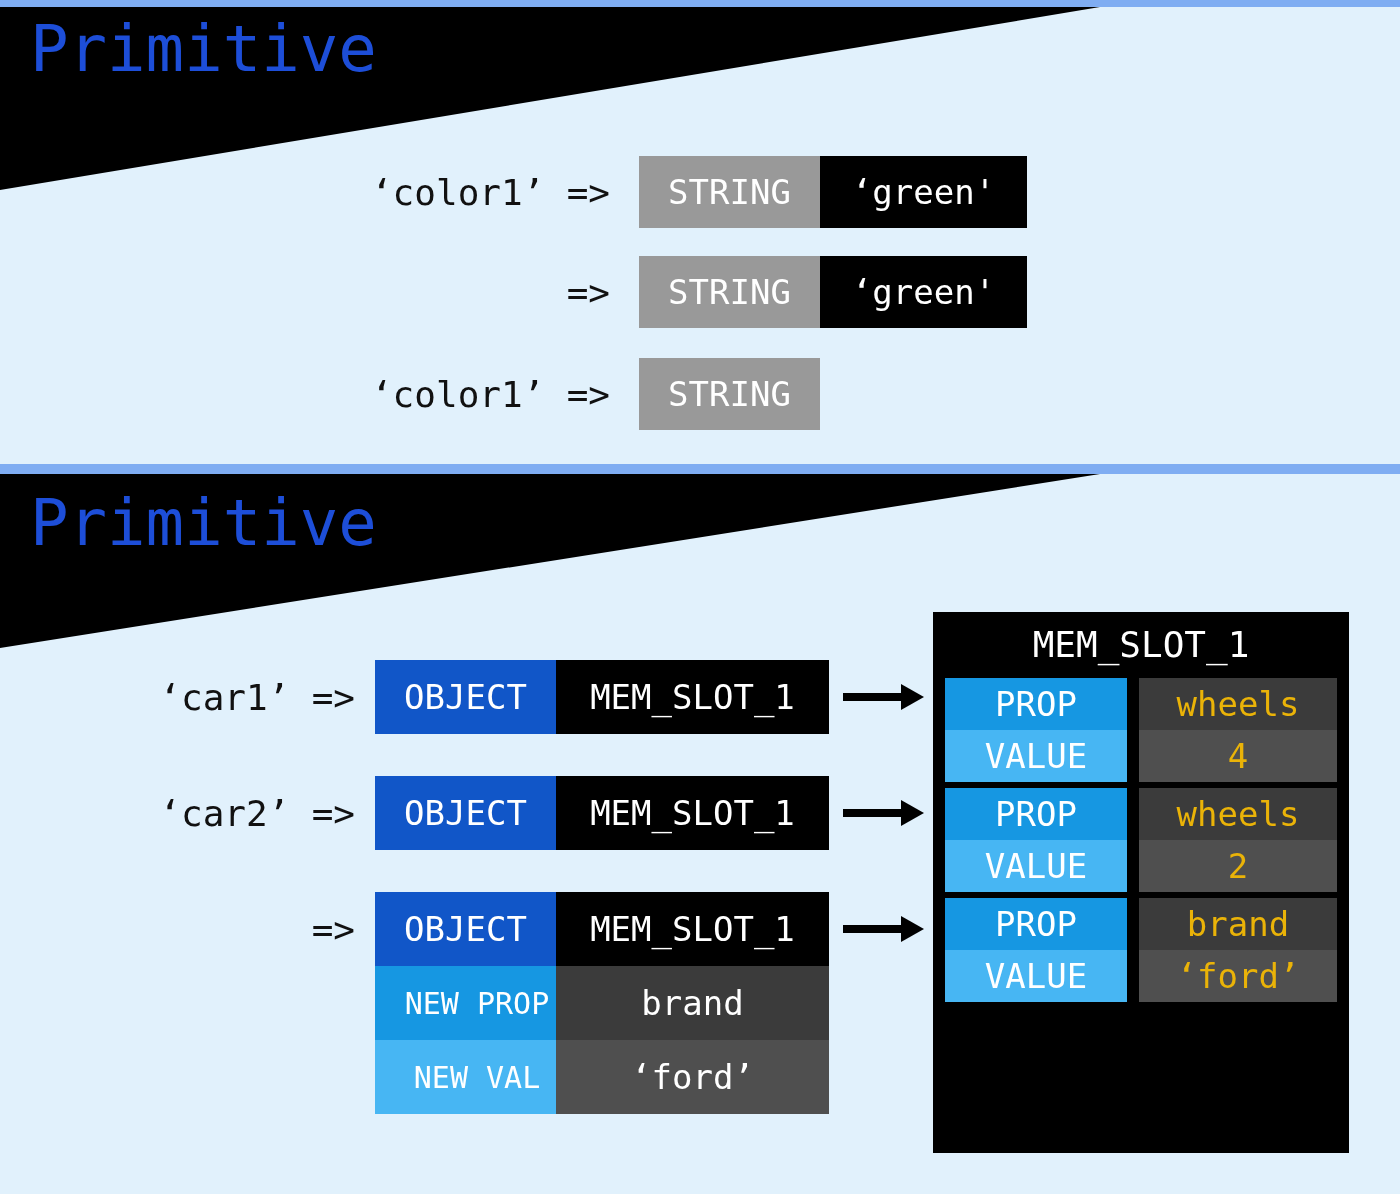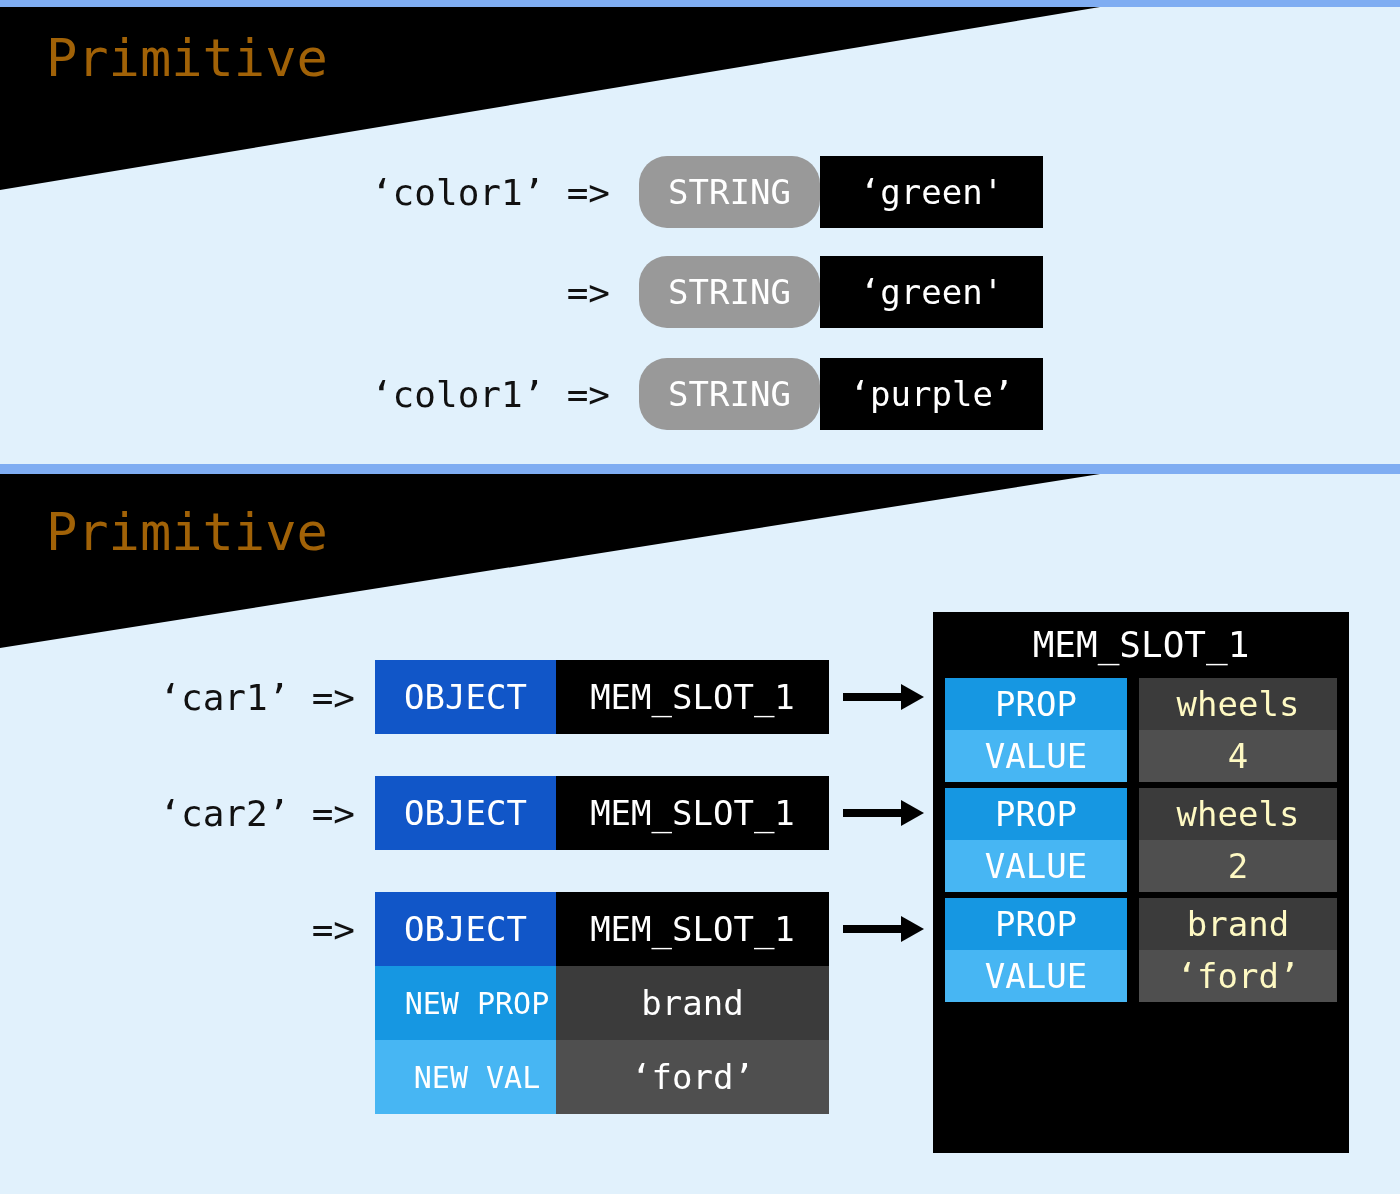--- a/index.html
+++ b/index.html
@@ -10,22 +10,22 @@
     font-family:"DejaVu Sans Mono","Liberation Mono",monospace;
     overflow:hidden;
   }
   .bar{position:absolute;left:0;width:1400px;background:var(--bar-blue,#7fadf2);}
   .top-bar{top:0;height:7px;}
   .mid-bar{top:464px;height:10px;}
   .wedge{position:absolute;left:0;background:var(--black,#000);clip-path:polygon(0 0,100% 0,0 100%);}
   .prim-wedge{top:7px;width:1100px;height:183px;}
   .ref-wedge{top:474px;width:1100px;height:174px;}
   .sec-title{
-    position:absolute;left:30px;margin:16px;
-    color:#a16207;font-size:52px;font-weight:normal;line-height:1.1;
+    position:absolute;left:30px;margin:0;
+    color:#1d4ed8;font-size:64px;font-weight:normal;line-height:1.1;
     z-index:2;white-space:nowrap;
   }
   .prim-title{top:14px;}
   .ref-title{top:488px;}
 
   .diagram-row{position:absolute;left:0;width:1400px;}
   .prim-row{height:72px;}
   .ref-row{height:74px;}
 
   .row-label{
@@ -35,22 +35,22 @@
   }
   .prim-row .row-label{right:790px;}
   .ref-row .row-label{right:1045px;}
   .arrow-glyph{margin-left:0.62em;}
 
   .cell{
     position:absolute;top:0;height:100%;
     display:flex;align-items:center;justify-content:center;
     color:#fff;font-size:34px;white-space:nowrap;
   }
-  .type-cell{left:639px;width:181px;background:var(--type-gray,#999);border-radius:28px;}
-  .prim-val-cell{left:820px;width:223px;background:var(--black,#000);}
+  .type-cell{left:639px;width:181px;background:var(--type-gray,#999);}
+  .prim-val-cell{left:820px;width:207px;background:var(--black,#000);}
   .obj-cell{left:375px;width:181px;background:var(--object-blue,#1156c8);}
   .slot-cell{left:556px;width:273px;background:var(--black,#000);}
   .mut-key-cell{left:375px;width:204px;font-size:30px;}
   .mut-val-cell{left:556px;width:273px;}
   .mut-prop .mut-key-cell{background:var(--prop-azure,#1697e2);}
   .mut-prop .mut-val-cell{background:var(--cell-dark,#3b3b3b);}
   .mut-val .mut-key-cell{background:var(--value-sky,#47b6f3);}
   .mut-val .mut-val-cell{background:var(--cell-mid,#4f4f4f);}
 
   .flow-arrow{position:absolute;left:843px;width:82px;height:26px;}
@@ -72,21 +72,21 @@
     color:#fff;font-size:36px;
   }
   .mem-group{margin-bottom:6px;}
   .mem-row{display:flex;height:52px;}
   .mem-key{
     width:182px;display:flex;align-items:center;justify-content:center;
     color:#fff;font-size:34px;
   }
   .mem-val{
     flex:1;display:flex;align-items:center;justify-content:center;
-    color:#fef9c3;font-size:34px;white-space:nowrap;margin-left:12px;
+    color:#eab308;font-size:34px;white-space:nowrap;margin-left:12px;
   }
   .mem-row.prop .mem-key{background:var(--prop-azure,#1697e2);}
   .mem-row.prop .mem-val{background:var(--cell-dark,#3b3b3b);}
   .mem-row.value .mem-key{background:var(--value-sky,#47b6f3);}
   .mem-row.value .mem-val{background:var(--cell-mid,#4f4f4f);}
 </style>
 </head>
 <body>
 
 <div class="canvas">
@@ -112,21 +112,20 @@
     <div class="cell type-cell">STRING</div>
     <div class="cell prim-val-cell">‘green'</div>
   </div>
 
   <div class="diagram-row prim-row" style="top:358px">
     <div class="row-label">
       <span>‘color1’</span>
       <span class="arrow-glyph">=&gt;</span>
     </div>
     <div class="cell type-cell">STRING</div>
-    <div class="cell prim-val-cell">‘purple’</div>
   </div>
 
   <div class="bar mid-bar"></div>
 
   <div class="wedge ref-wedge"></div>
   <h1 class="sec-title ref-title">Primitive</h1>
 
   <div class="diagram-row ref-row" style="top:660px">
     <div class="row-label">
       <span>‘car1’</span>

